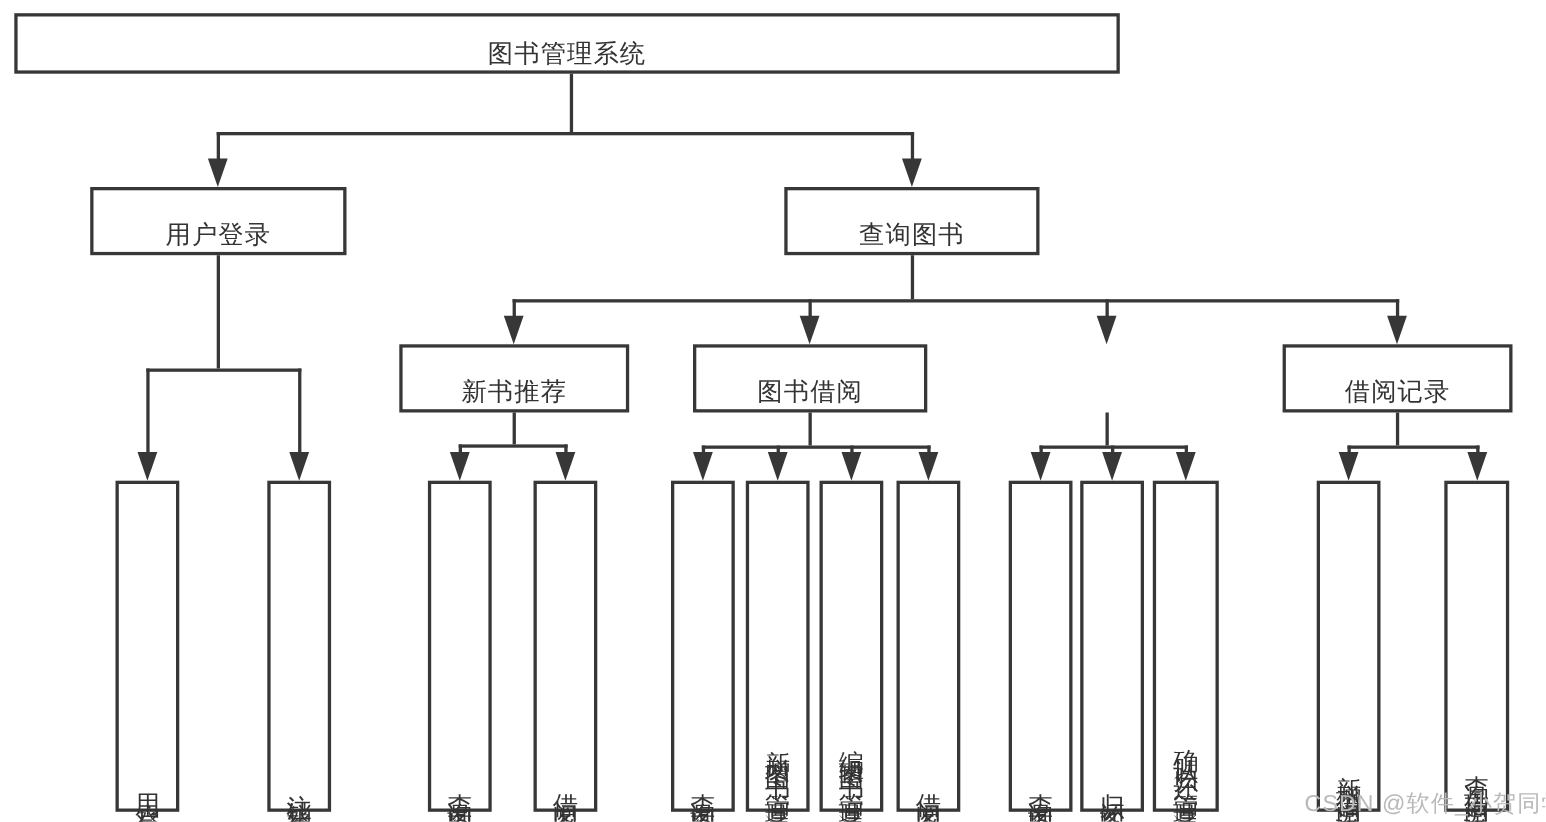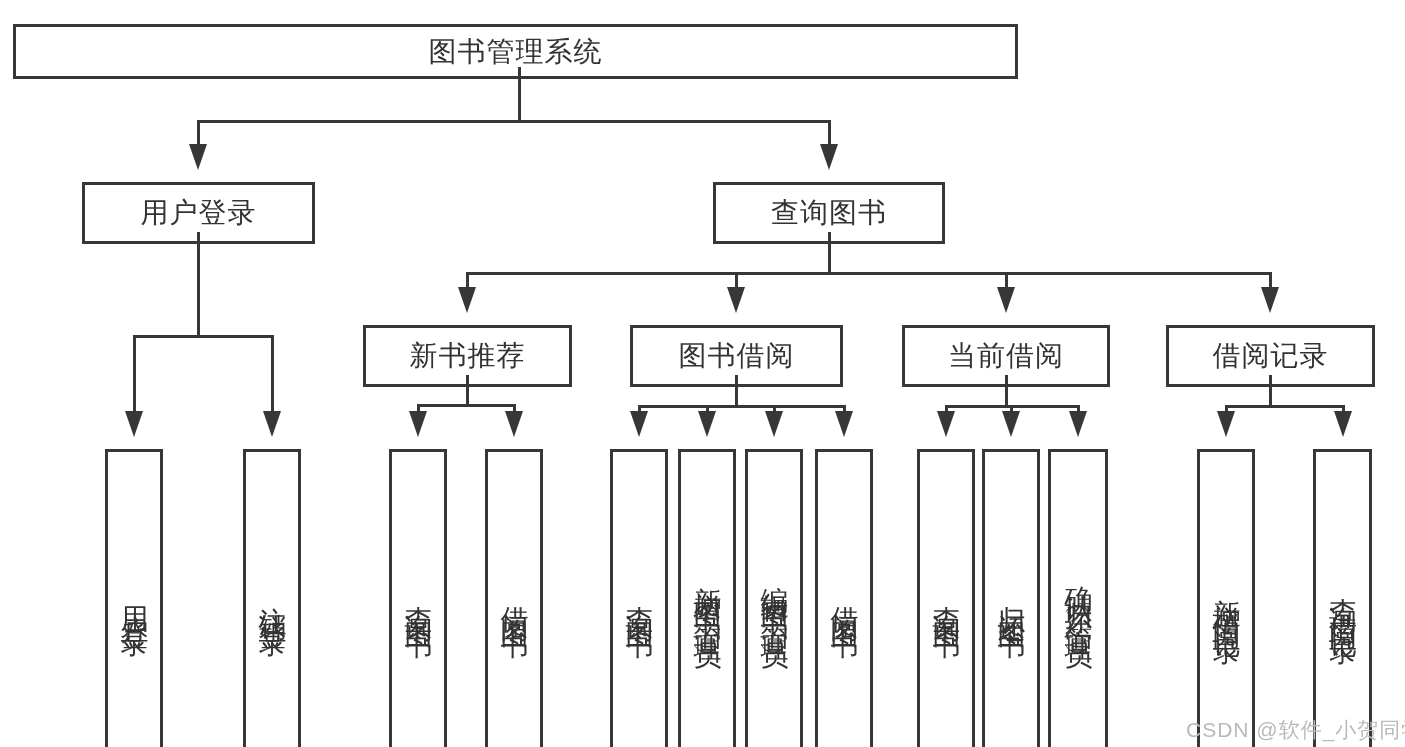--- a/index.html
+++ b/index.html
@@ -6,22 +6,22 @@
     --line-color:#373737;
     --text-color:#333333;
     --wm-color:#b9b9b9;
     --bg:#ffffff;
   }
   html,body{margin:0;padding:0;background:var(--bg);}
   body{font-family:"Liberation Sans","DejaVu Sans",sans-serif;}
   .stage{position:relative;width:1405px;height:747px;background:var(--bg);overflow:hidden;}
   .node{
     position:absolute;box-sizing:border-box;border:3px solid var(--line-color);
-    background:#fff;display:flex;align-items:center;justify-content:center;
-    color:var(--text-color);font-size:28px;margin-top:12px;
+    background:#fff;display:flex;align-items:flex-end;justify-content:center;
+    color:var(--text-color);font-size:23px;
   }
   .node .lab{white-space:nowrap;letter-spacing:1px;}
   .node.v .lab{
     writing-mode:vertical-lr;text-orientation:mixed;white-space:normal;
     letter-spacing:8px;line-height:1;
   }
   .line{position:absolute;background:var(--line-color);}
   .arrow{
     position:absolute;width:0;height:0;
     border-left:9px solid transparent;border-right:9px solid transparent;
@@ -77,23 +77,20 @@
     <div class="arrow" style="left:997px;top:287px;"></div>
     <div class="line" style="left:1269px;top:272px;width:3px;height:17px;"></div>
     <div class="arrow" style="left:1261px;top:287px;"></div>
   </div>
 
   <div class="node" style="left:363px;top:313px;width:209px;height:62px;">
     <span class="lab">新书推荐</span>
   </div>
   <div class="node" style="left:630px;top:313px;width:213px;height:62px;">
     <span class="lab">图书借阅</span>
-  </div>
-  <div class="node" style="left:902px;top:313px;width:208px;height:62px;">
-    <span class="lab">当前借阅</span>
   </div>
   <div class="node" style="left:1166px;top:313px;width:209px;height:62px;">
     <span class="lab">借阅记录</span>
   </div>
 
   <div>
     <div class="line" style="left:466px;top:375px;width:3px;height:29px;"></div>
     <div class="line" style="left:417px;top:404px;width:99px;height:3px;"></div>
     <div class="line" style="left:417px;top:404px;width:3px;height:9px;"></div>
     <div class="arrow" style="left:409px;top:411px;"></div>

